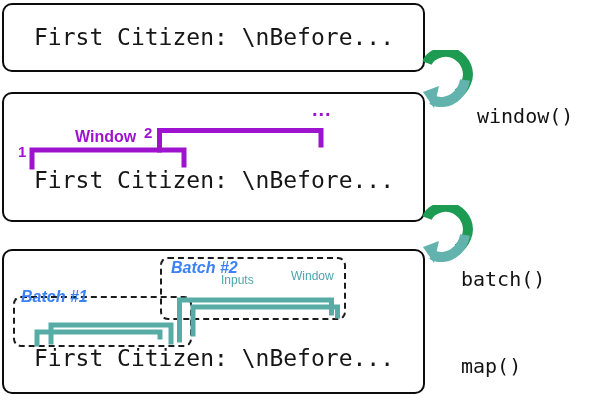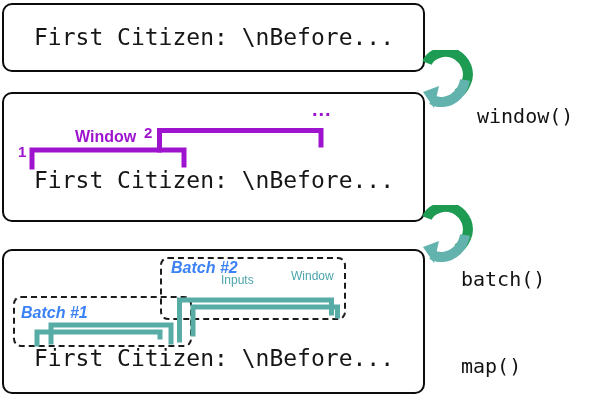--- a/index.html
+++ b/index.html
@@ -90,20 +90,20 @@
 
   <div class="stage-box" id="box3">
     <div class="batch-box" style="left:9px;top:45px;width:179px;height:51px"></div>
     <div class="batch-box" style="left:156px;top:6px;width:186px;height:63px"></div>
     <svg class="overlay" width="418" height="140" viewBox="0 0 418 140">
       <path class="bracket-teal" d="M 33,95.5 V 81 H 156 V 88.5"></path>
       <path class="bracket-teal" d="M 47,93.5 V 74 H 167 V 93.5"></path>
       <path class="bracket-teal" d="M 175.5,91.5 V 49 H 327.5 V 64.5"></path>
       <path class="bracket-teal" d="M 189,85.5 V 56 H 333.5 V 67.5"></path>
     </svg>
-    <div class="batch-label" style="left:17px;top:52px">Batch #1</div>
+    <div class="batch-label" style="left:17px;top:36px">Batch #1</div>
     <div class="batch-label" style="left:167px;top:7px">Batch #2</div>
     <div class="teal-label" style="left:217px;top:19px">Inputs</div>
     <div class="teal-label" style="left:287px;top:15px">Window</div>
     <div class="code-text abs" style="left:30px;top:94px">First Citizen: \nBefore...</div>
   </div>
 
 </div>
 
 </body></html>

